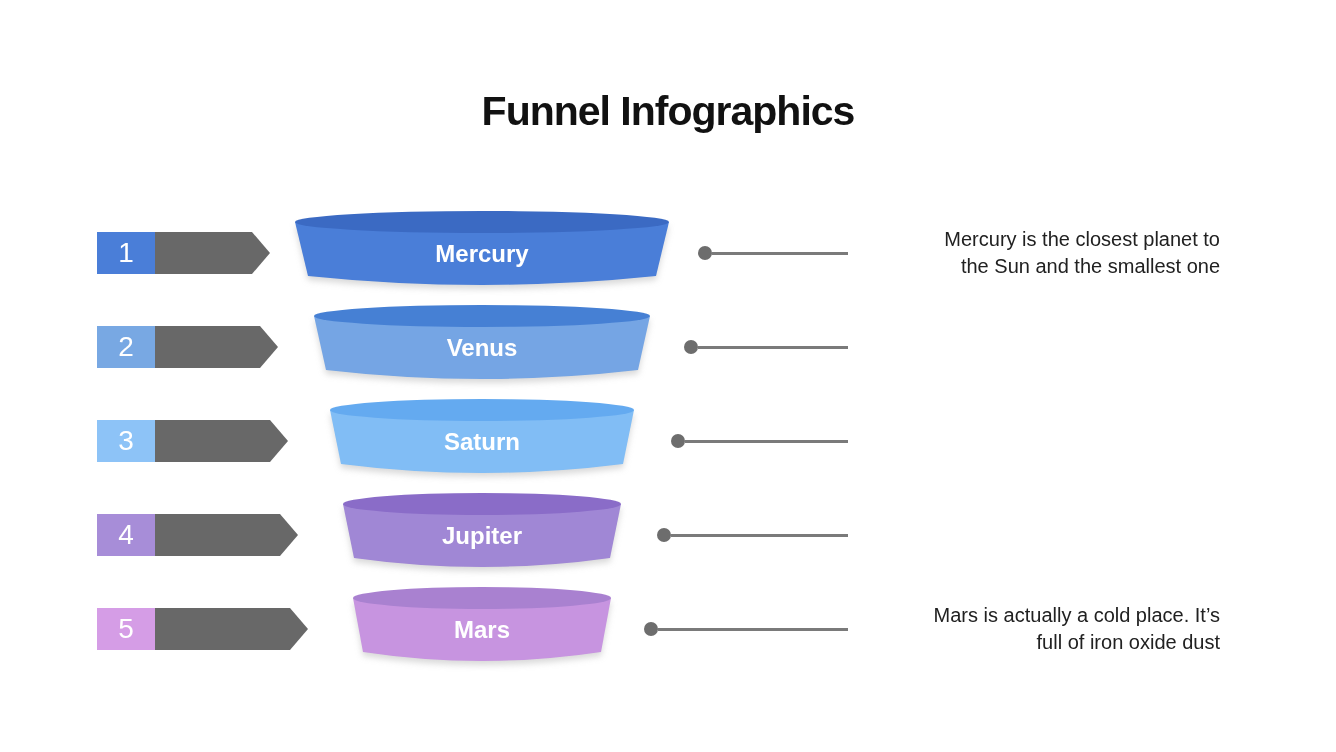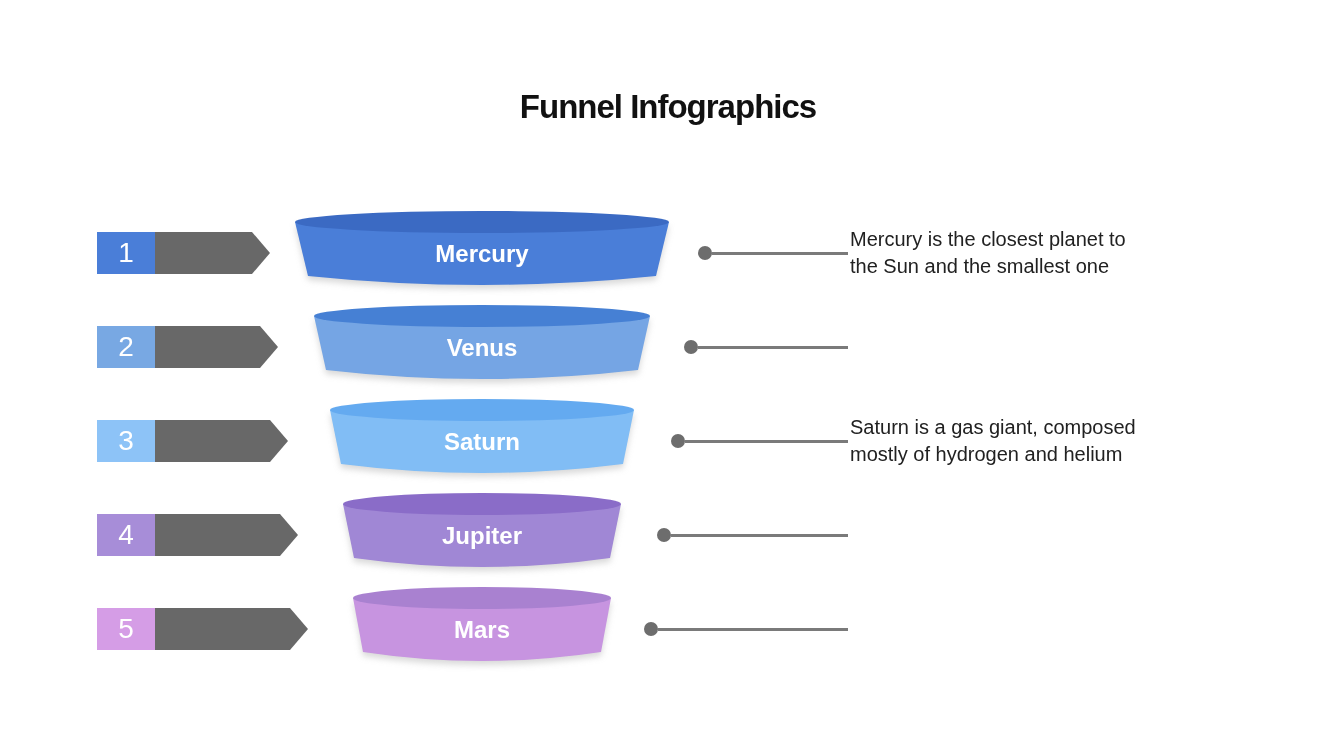--- a/index.html
+++ b/index.html
@@ -11,21 +11,21 @@
     height: 752px;
     background: #ffffff;
     overflow: hidden;
   }
   .title {
     position: absolute;
     top: 88px;
     left: 0;
     width: 100%;
     text-align: center;
-    font-size: 33px;
+    font-size: 41px;
     font-weight: 700;
     letter-spacing: -1px;
     color: #111111;
   }
   .funnel-svg {
     position: absolute;
     inset: 0;
     width: 1336px;
     height: 752px;
   }
@@ -70,20 +70,21 @@
   .leader-dot {
     width: 14px; height: 14px;
     border-radius: 50%;
     flex: 0 0 auto;
   }
   .leader-line { height: 3px; }
   .desc {
     position: absolute;
     left: 850px;
     width: 370px;
+    text-align: right;
     font-size: 20px;
     line-height: 27px;
     color: #212121;
     white-space: pre-line;
   }
 </style>
 </head>
 <body>
 
 <div class="canvas">
@@ -165,16 +166,16 @@
     <div class="leader-dot" style="background-color: rgb(109, 109, 109);"></div>
     <div class="leader-line" style="width: 177px; background-color: rgb(122, 122, 122);"></div>
   </div>
   <div class="leader" style="top:622px;left:644px">
     <div class="leader-dot" style="background-color: rgb(109, 109, 109);"></div>
     <div class="leader-line" style="width: 190px; background-color: rgb(122, 122, 122);"></div>
   </div>
 
   <div class="desc" style="top:226px">Mercury is the closest planet to
 the Sun and the smallest one</div>
-  <div class="desc" style="top:414px">Saturn is a gas giant, composed
-mostly of hydrogen and helium</div>
+  <div class="desc" style="top:602px">Mars is actually a cold place. It’s
+full of iron oxide dust</div>
 
 </div>
 
 </body></html>

